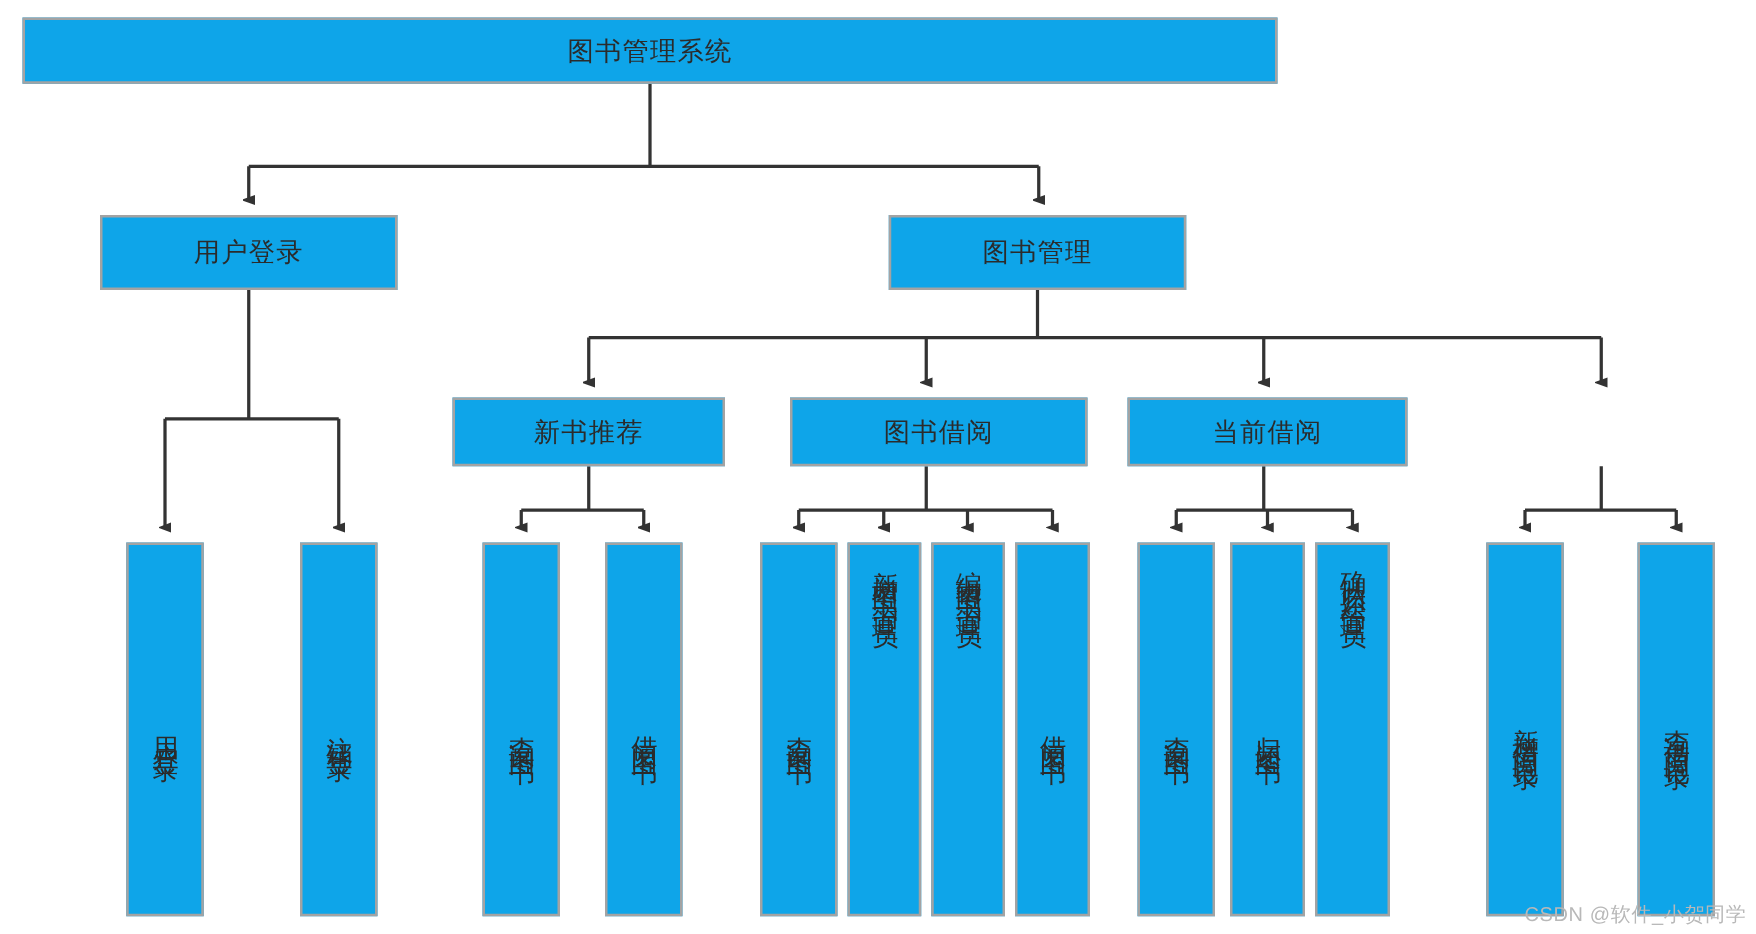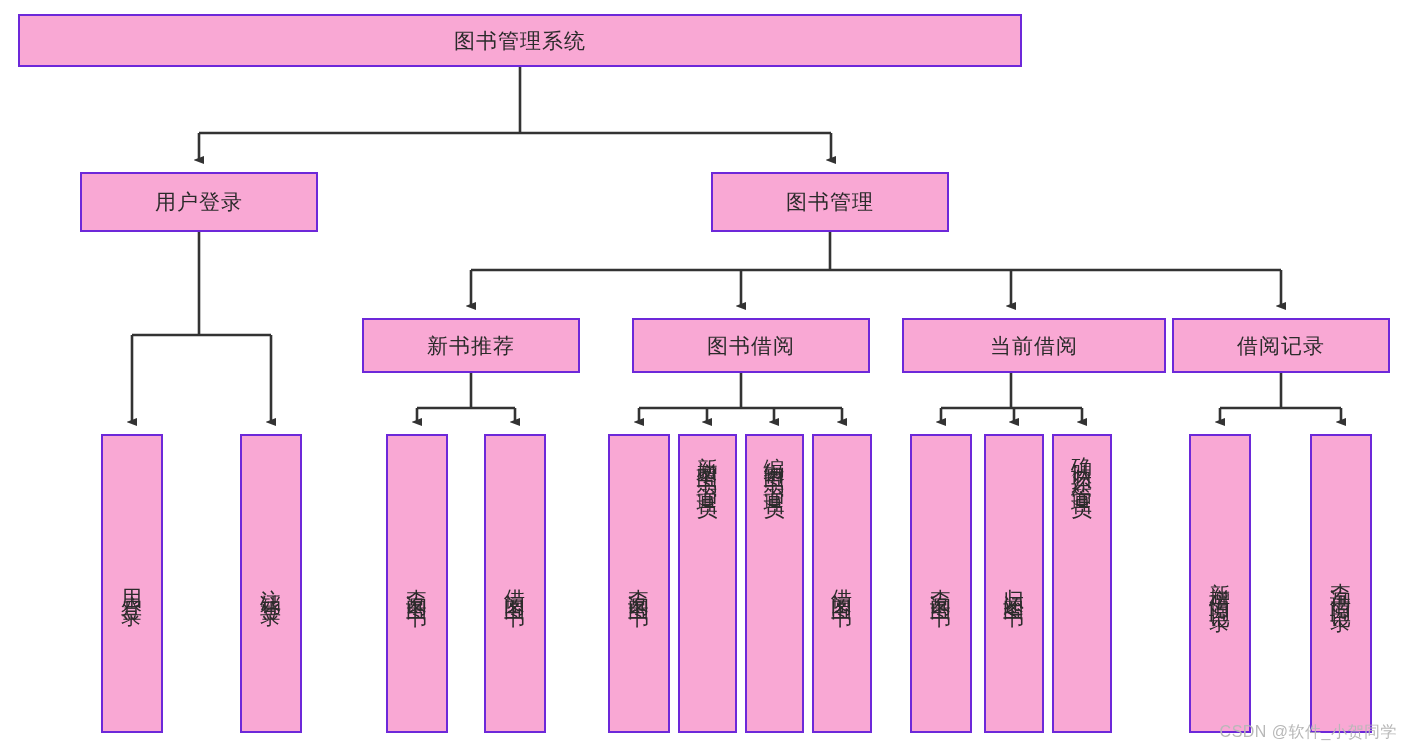--- a/index.html
+++ b/index.html
@@ -21,22 +21,22 @@
     position: absolute;
     left: 0;
     top: 0;
     width: 1405px;
     height: 747px;
     pointer-events: none;
   }
   .node {
     position: absolute;
     box-sizing: border-box;
-    border: 2px solid #6d28d9;
-    background: #f9a8d4;
+    border: 2px solid #a3a3a3;
+    background: #0ea5e9;
     display: flex;
     align-items: center;
     justify-content: center;
     color: #2b2b2b;
   }
   .node.horiz {
     font-size: 21px;
     letter-spacing: 1px;
   }
   .node.vert {
@@ -129,25 +129,22 @@
   <div class="node horiz" style="left:362px; top:318px; width:218px; height:55px;">
     <span class="htext">新书推荐</span>
   </div>
 
   <div class="node horiz" style="left:711px; top:172px; width:238px; height:60px;">
     <span class="htext">图书管理</span>
   </div>
   <div class="node horiz" style="left:632px; top:318px; width:238px; height:55px;">
     <span class="htext">图书借阅</span>
   </div>
-  <div class="node horiz" style="left:902px; top:318px; width:264px; height:55px;text-align:center;">
+  <div class="node horiz" style="left:902px; top:318px; width:224px; height:55px;text-align:center;">
     <span class="htext">当前借阅</span>
-  </div>
-  <div class="node horiz" style="left:1172px; top:318px; width:218px; height:55px;">
-    <span class="htext">借阅记录</span>
   </div>
 
   <div class="node vert" style="left:101px; top:434px; width:62px; height:299px;">
     <span class="vtext">用户登录</span>
   </div>
   <div class="node vert" style="left:240px; top:434px; width:62px; height:299px;">
     <span class="vtext">注销登录</span>
   </div>
   <div class="node vert" style="left:386px; top:434px; width:62px; height:299px;">
     <span class="vtext">查询图书</span>

